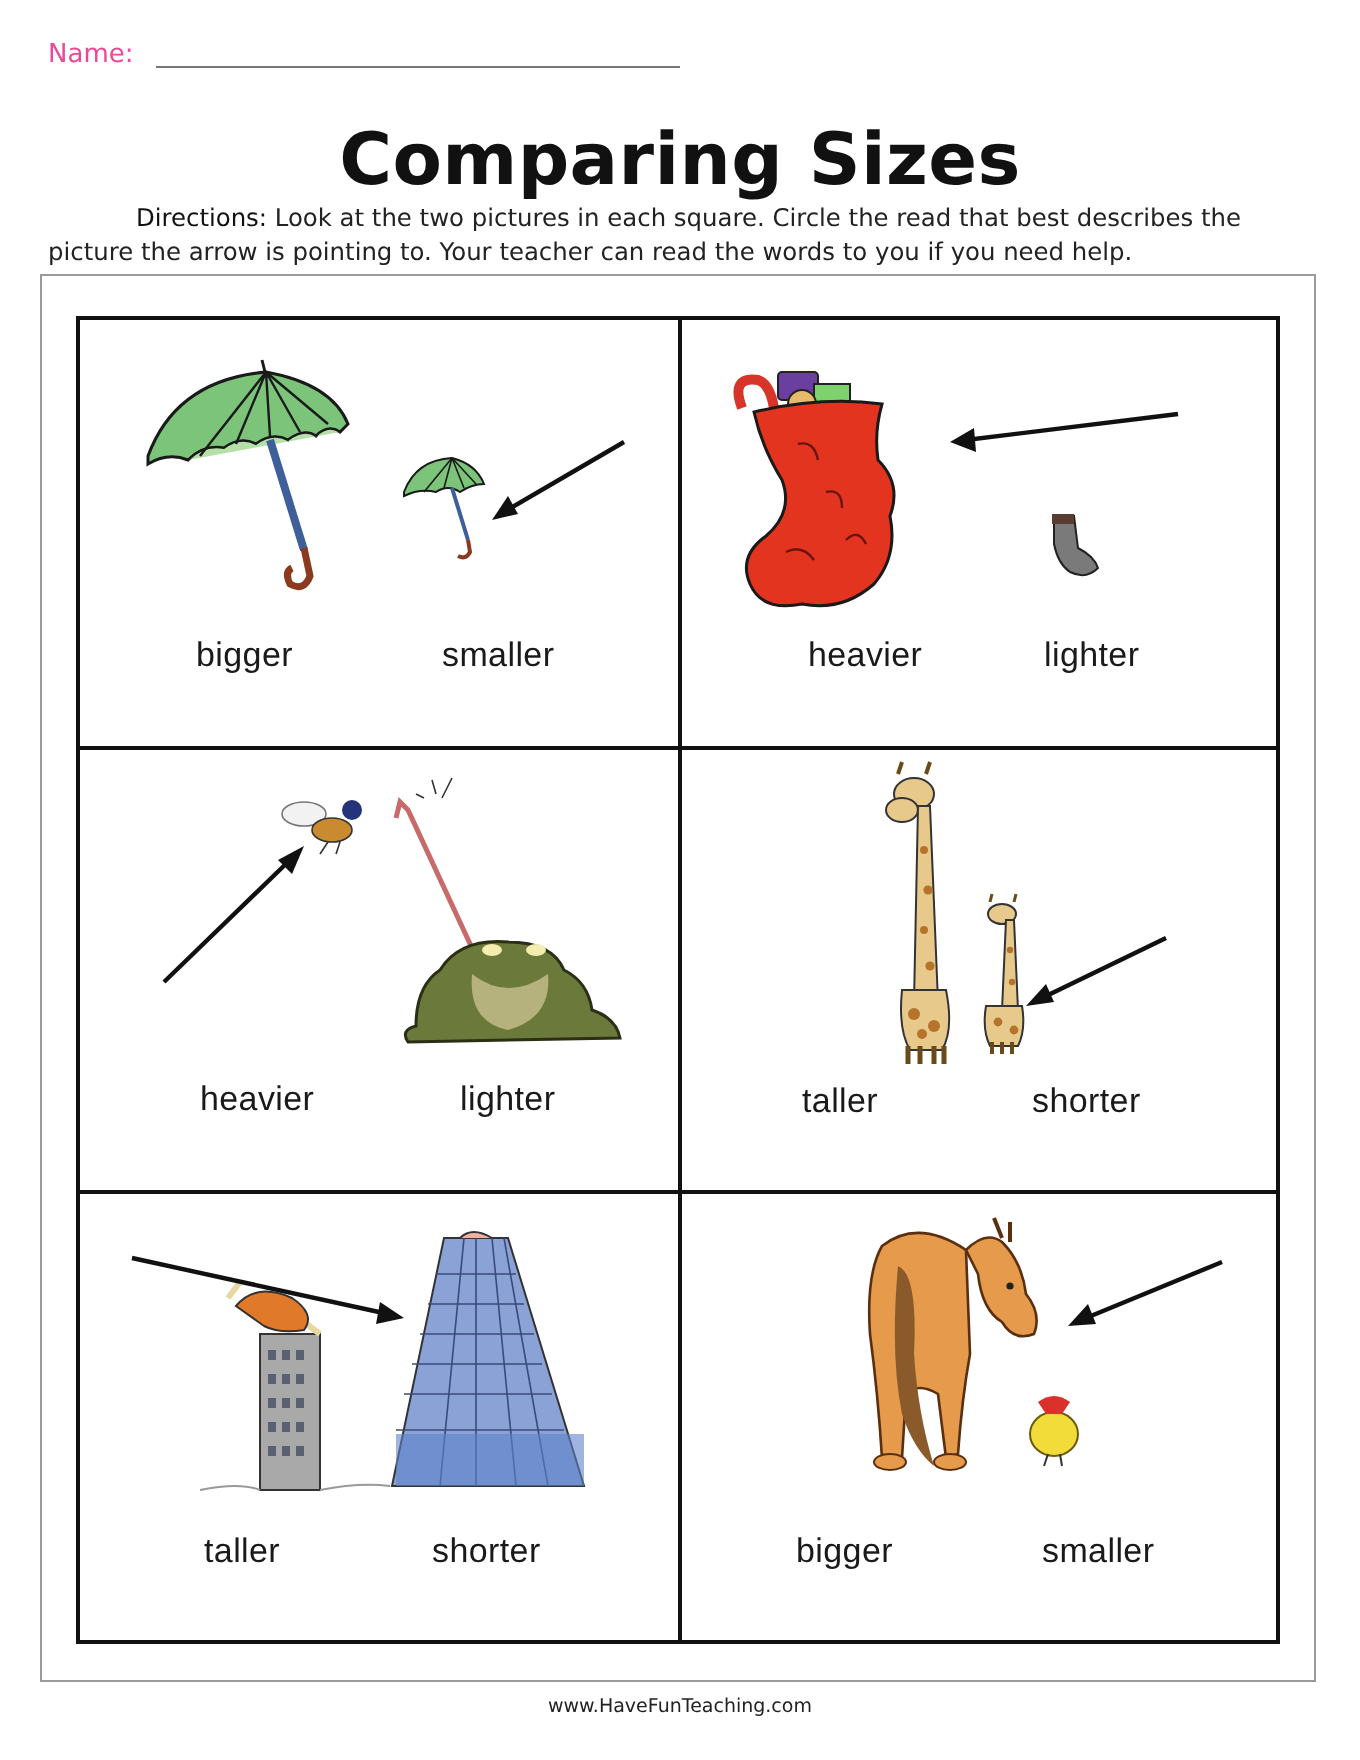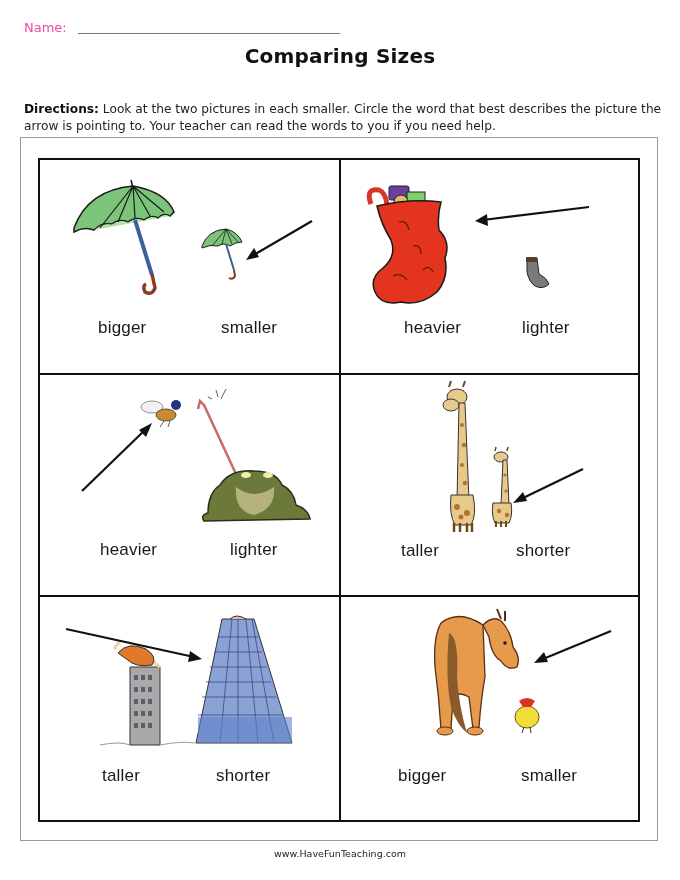--- a/index.html
+++ b/index.html
@@ -1,41 +1,41 @@
 <!DOCTYPE html>
 <html><head>
 <meta charset="utf-8">
 <style>
   html, body { margin:0; padding:0; background:#ffffff; }
   body { width:680px; height:880px; position:relative; overflow:hidden;
          font-family:"DejaVu Sans", "Liberation Sans", sans-serif; color:#111; }
   .name-row { position:absolute; left:24px; top:20px; font-size:13px; color:#ec4899; }
   .name-line { position:absolute; left:78px; top:33px; width:262px; height:0; border-top:1px solid #777; }
-  .title { position:absolute; left:0; top:44px; width:680px; text-align:center;
-           font-size:20px; font-weight:bold; letter-spacing:0.2px; color:#111; }
+  .title { position:absolute; left:0; top:60px; width:680px; text-align:center;
+           font-size:36px; font-weight:bold; letter-spacing:0.2px; color:#111; }
   .directions { position:absolute; left:24px; top:101px; width:640px; font-size:12.2px; line-height:17px; color:#222; }
-  .directions b { font-weight:bold; color:#111; }
+  .directions b { font-weight:normal; color:#111;margin-left:44px; }
   .outer { position:absolute; left:20px; top:137px; width:638px; height:704px; border:1px solid #9a9a9a; box-sizing:border-box; }
   .grid { position:absolute; left:38px; top:158px; width:602px; height:664px;
           border:2px solid #111; box-sizing:border-box; }
   .vline { position:absolute; left:339px; top:158px; width:2px; height:664px; background:#111; }
   .hline { position:absolute; left:38px; width:602px; height:2px; background:#111; }
   .cell { position:absolute; }
   .cell svg { position:absolute; left:0; top:0; }
   .word { position:absolute; font-size:17px; color:#1a1a1a; letter-spacing:0.2px;
           font-family:Liberation Sans, sans-serif; font-weight:normal; }
   .footer { position:absolute; left:0; top:848px; width:680px; text-align:center; font-size:9.5px; color:#222; }
 </style>
 </head>
 <body>
 
 <div class="name-row">Name:</div>
 <div class="name-line"></div>
 <div class="title">Comparing Sizes</div>
-<div class="directions"><b>Directions:</b><span> Look at the two pictures in each smaller. Circle the word that best describes the picture the arrow is pointing to. Your teacher can read the words to you if you need help.</span></div>
+<div class="directions"><b>Directions:</b><span> Look at the two pictures in each square. Circle the read that best describes the picture the arrow is pointing to. Your teacher can read the words to you if you need help.</span></div>
 
 <div class="outer"></div>
 <div class="grid"></div>
 <div class="vline"></div>
 <div class="hline" style="top:373px"></div>
 <div class="hline" style="top:595px"></div>
 
 <div class="cell" style="left:40px;top:160px;width:299px;height:213px">
   <svg width="299" height="213" viewBox="0 0 299 213">
     <g>

